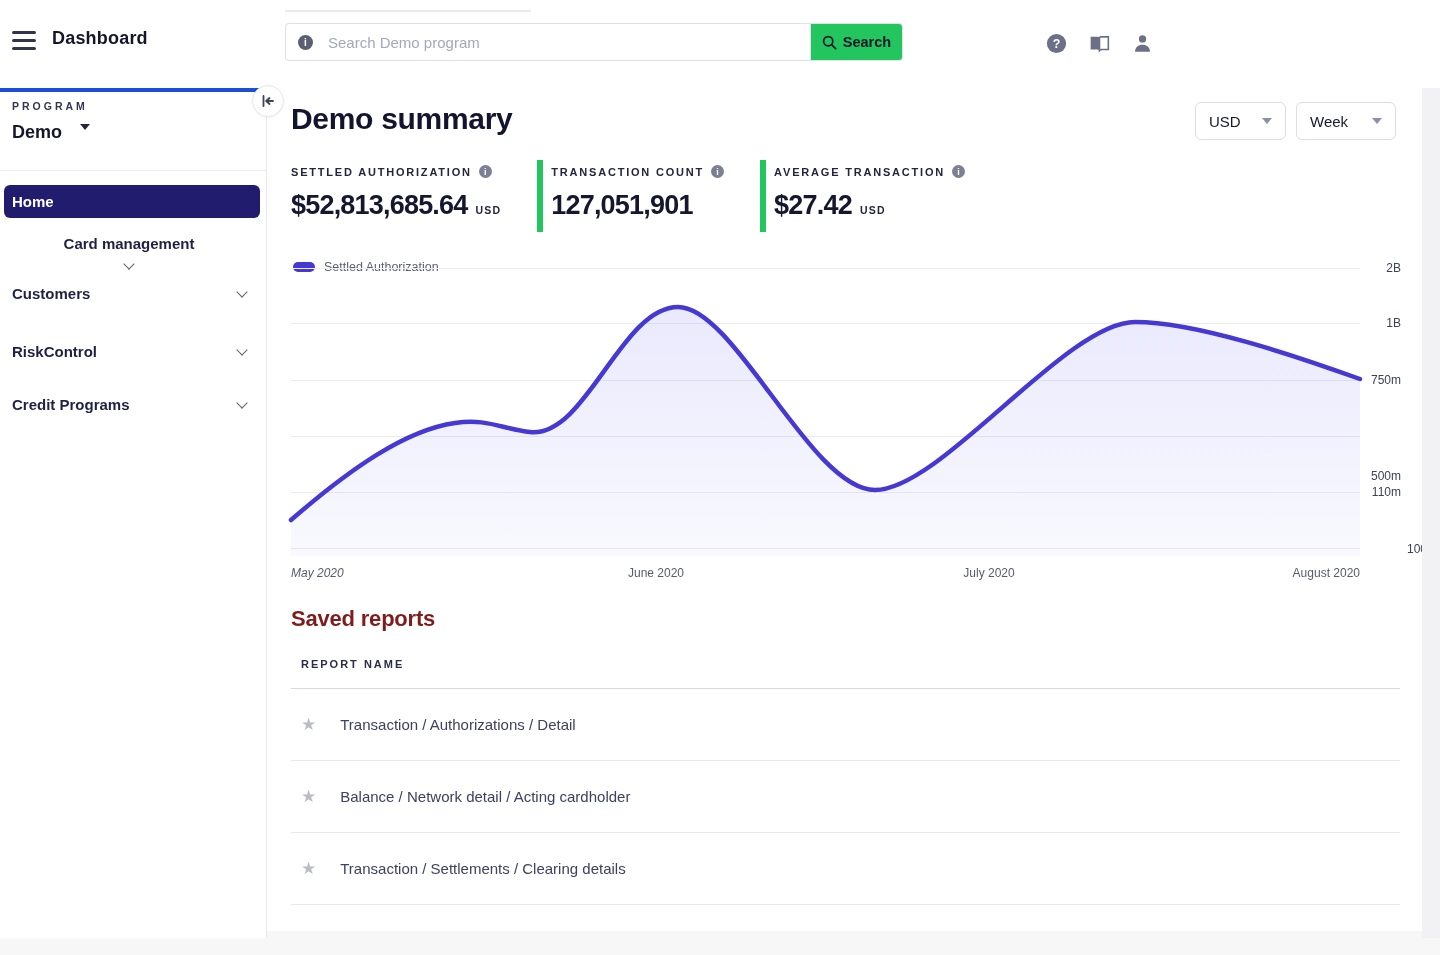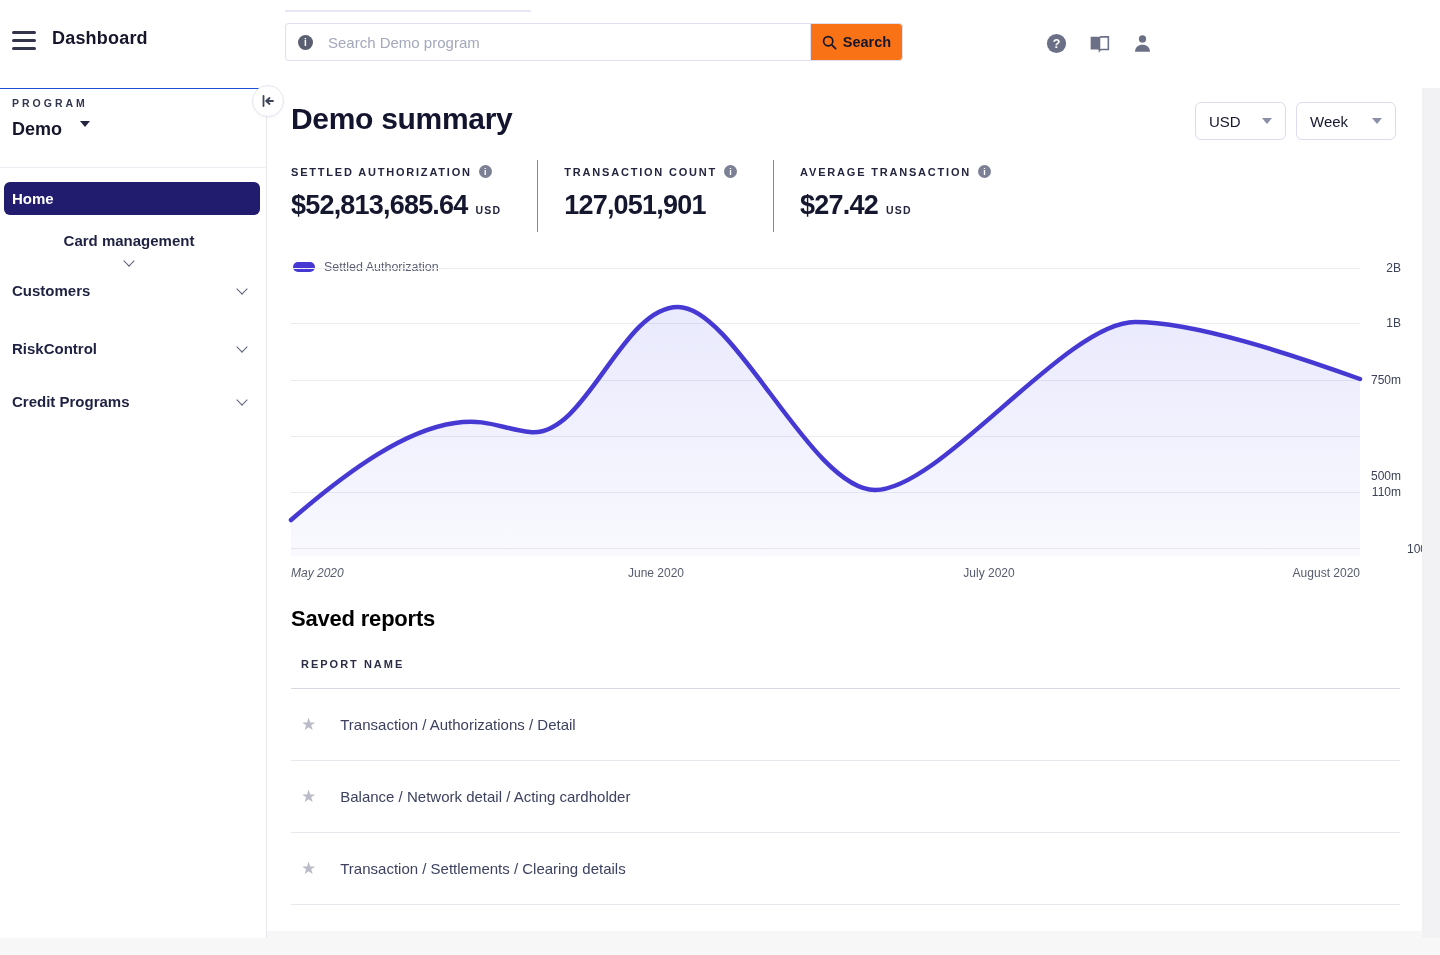--- a/index.html
+++ b/index.html
@@ -11,26 +11,26 @@
   .header { position:absolute; left:0; top:0; width:1172px; height:88px; background:#fff; z-index:5; }
   .hamburger { position:absolute; left:12px; top:31px; width:24px; height:19px; display:flex; flex-direction:column; justify-content:space-between; cursor:pointer; }
   .hamburger span { display:block; height:2.6px; background:#33354a; border-radius:2px; }
   .app-title { position:absolute; left:52px; top:28px; font-size:18px; font-weight:700; color:#15162b; letter-spacing:0.2px; }
   .search-decoration { position:absolute; left:285px; top:10px; width:246px; height:2px; background:#e7e7f8; }
   .search-wrap { position:absolute; left:285px; top:23px; height:38px; display:flex; }
   .search-input-box { width:525px; height:38px; border:1px solid #dfe0f2; border-right:none; border-radius:4px 0 0 4px; background:#fff; display:flex; align-items:center; padding:0 12px; }
   .info-badge { display:inline-flex; width:15px; height:15px; border-radius:50%; background:#5a5f72; color:#fff; font-size:10px; font-weight:700; align-items:center; justify-content:center; flex:0 0 auto; }
   .search-input { border:none; outline:none; flex:1; margin-left:15px; font-size:15px; color:#2a2c44; font-family:"Liberation Sans", sans-serif; }
   .search-input::placeholder { color:#a3a8ba; }
-  .search-btn { width:93px; height:38px; border:1px solid #dfe0f2; border-radius:0 4px 4px 0; background:#f97316; display:flex; align-items:center; justify-content:center; gap:6px; font-size:14.5px; font-weight:600; color:#15162b; cursor:pointer; }
+  .search-btn { width:93px; height:38px; border:1px solid #dfe0f2; border-radius:0 4px 4px 0; background:#22c55e; display:flex; align-items:center; justify-content:center; gap:6px; font-size:14.5px; font-weight:600; color:#15162b; cursor:pointer; }
   .header-icons { position:absolute; right:18px; top:32px; display:flex; align-items:center; gap:20px; }
   .hicon { width:23px; height:23px; display:flex; align-items:center; justify-content:center; cursor:pointer; }
 
   
-  .sidebar { position:absolute; left:0; top:88px; width:267px; height:850px; background:#fff; border-right:1px solid #e7e7ef; border-top:1px solid #1d4ed8; z-index:2; }
+  .sidebar { position:absolute; left:0; top:88px; width:267px; height:850px; background:#fff; border-right:1px solid #e7e7ef; border-top:4px solid #1d4ed8; z-index:2; }
   .program-label { position:absolute; left:12px; top:8px; font-size:10.5px; font-weight:700; letter-spacing:3px; color:#33364f; }
   .program-name { position:absolute; left:12px; top:30px; font-size:18px; font-weight:700; color:#15162b; display:flex; align-items:flex-start; gap:18px; cursor:pointer; }
   .caret-down { width:0; height:0; border-left:5px solid transparent; border-right:5px solid transparent; border-top:6px solid #24263e; margin-top:2px; }
   .sidebar-divider { position:absolute; left:0; top:78px; width:267px; height:1px; background:#ececf2; }
   .nav-item { position:absolute; left:4px; width:256px; height:33px; display:flex; align-items:center; padding:0 14px 0 8px; font-size:15px; font-weight:700; color:#1e2142; border-radius:6px; cursor:pointer; justify-content:space-between; }
   .nav-item.active { background:#211c6e; color:#ffffff; }
   .chevron { width:8px; height:8px; border-right:1.6px solid #5c6178; border-bottom:1.6px solid #5c6178; transform:rotate(45deg); margin-top:-4px; }
 
   
   .collapse-btn { position:absolute; left:252px; top:85px; width:32px; height:32px; border-radius:50%; background:#fff; border:1px solid #e6e6f0; z-index:6; display:flex; align-items:center; justify-content:center; cursor:pointer; box-shadow:0 1px 2px rgba(40,40,90,0.05); }
@@ -39,42 +39,42 @@
   .main { position:absolute; left:267px; top:88px; width:1155px; height:843px; background:#fff; }
   .page-title { position:absolute; left:24px; top:14px; font-size:30px; font-weight:700; letter-spacing:-0.3px; color:#13142e; }
   .select { position:absolute; top:14px; height:38px; border:1px solid #dcdcf0; border-radius:6px; background:#fff; display:flex; align-items:center; justify-content:space-between; padding:0 13px; font-size:15px; color:#15172e; cursor:pointer; }
   .select .sel-caret { width:0; height:0; border-left:5px solid transparent; border-right:5px solid transparent; border-top:6px solid #8b90a6; margin-left:14px; }
   .select.currency { left:928px; width:91px; }
   .select.period { left:1029px; width:100px; }
 
   
   .stats-row { position:absolute; left:24px; top:72px; height:72px; display:flex; }
   .stat { padding-right:36px; }
-  .stat + .stat { border-left:1px solid #22c55e; padding-left:26px; }
+  .stat + .stat { border-left:6px solid #22c55e; padding-left:8px; }
   .stat-label { display:flex; align-items:center; gap:7px; font-size:11px; font-weight:700; letter-spacing:1.8px; color:#23253f; margin-top:5px; }
   .stat-info { width:13px; height:13px; border-radius:50%; background:#7c8095; color:#fff; font-size:9px; font-weight:700; display:inline-flex; align-items:center; justify-content:center; letter-spacing:0; }
   .stat-value-row { display:flex; align-items:baseline; gap:8px; margin-top:12px; }
   .stat-value { font-size:27px; font-weight:700; letter-spacing:-0.8px; color:#15172e; }
   .stat-unit { font-size:10.5px; font-weight:700; letter-spacing:1.2px; color:#23253f; }
 
   
   .legend { position:absolute; left:26px; top:172px; display:flex; align-items:center; gap:9px; }
   .legend-swatch { width:22px; height:10px; border-radius:5px; background:#4638d2; }
   .legend-label { font-size:12.5px; color:#5a5f73; }
 
   
   .chart { position:absolute; left:24px; top:180px; width:1069px; height:288px; }
   .gridline { position:absolute; left:0; width:1069px; height:1px; background:#ebebf2; }
   .chart svg.plot { position:absolute; left:0; top:0; width:1069px; height:288px; overflow:visible; }
   .ytick { position:absolute; left:1072px; width:38px; text-align:right; font-size:12px; color:#3c4257; }
   .xticks { position:absolute; left:24px; top:478px; width:1069px; height:16px; font-size:12px; color:#565c6e; }
   .xtick { position:absolute; top:0; }
 
   
-  .reports-title { position:absolute; left:24px; top:518px; font-size:22px; font-weight:700; color:#000000; letter-spacing:-0.2px; }
+  .reports-title { position:absolute; left:24px; top:518px; font-size:22px; font-weight:700; color:#7f1d1d; letter-spacing:-0.2px; }
   .reports-table { position:absolute; left:24px; top:570px; width:1109px; }
   .reports-header { height:31px; font-size:11px; font-weight:700; letter-spacing:2px; color:#2b2d47; padding-left:10px; border-bottom:1px solid #d8d8e2; display:flex; align-items:flex-start; }
   .report-row { height:72px; display:flex; align-items:center; border-bottom:1px solid #e7e7ee; padding-left:10px; gap:24px; cursor:pointer; }
   .star-icon { color:#b9bcc6; font-size:17px; line-height:1; }
   .report-name { font-size:15px; color:#3d4260; }
 
   
   .scroll-gutter { position:absolute; right:0; top:88px; width:18px; height:867px; background:#f2f2f5; }
   .footer-strip { position:absolute; left:0; bottom:0; width:1440px; height:17px; background:#f7f7f8; }
   .content-footer { position:absolute; left:267px; bottom:17px; width:1155px; height:7px; background:#f7f7f8; }

